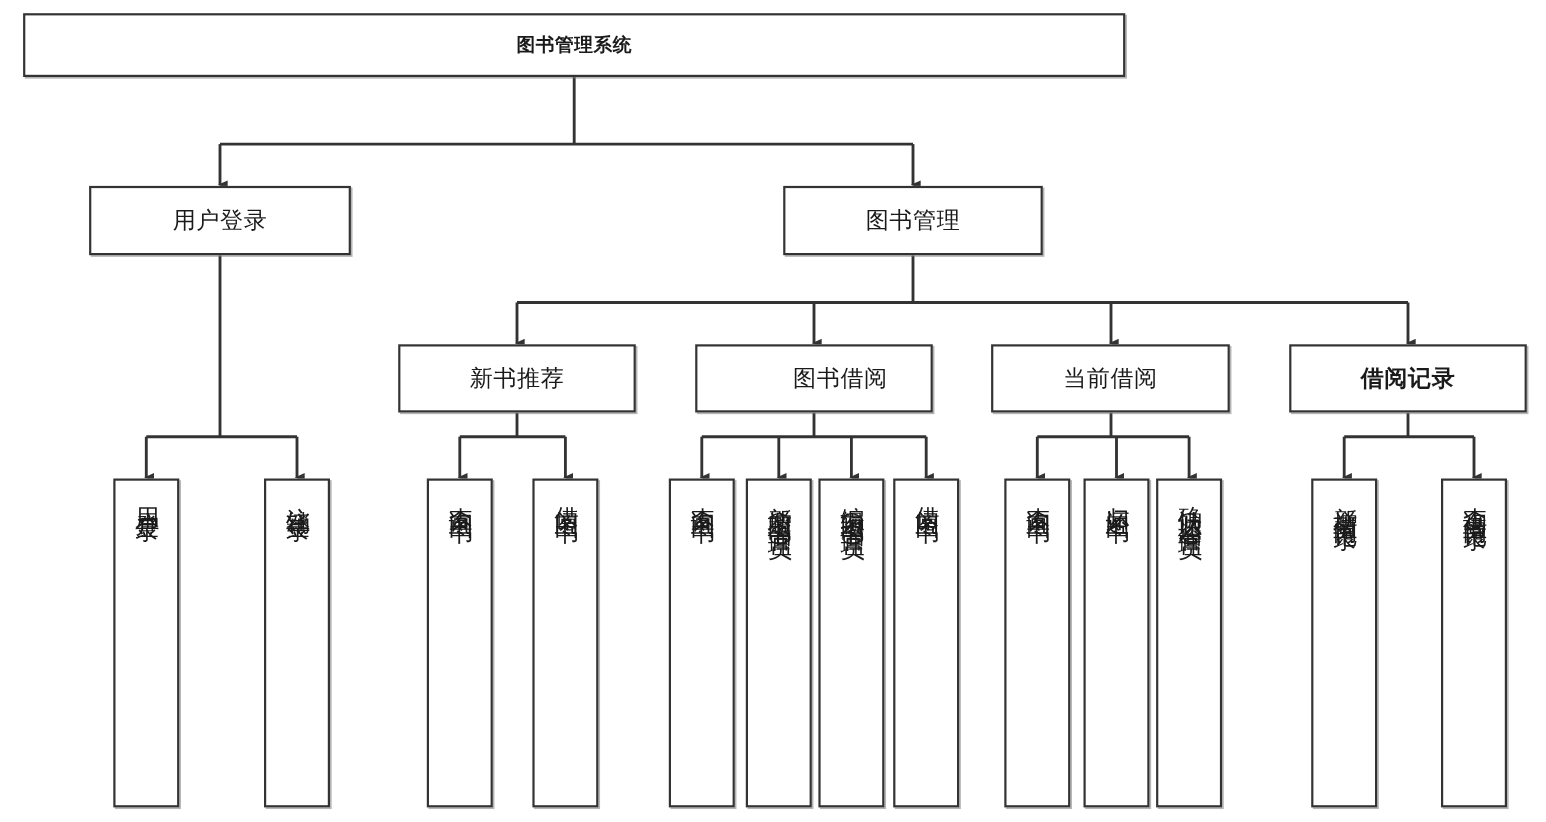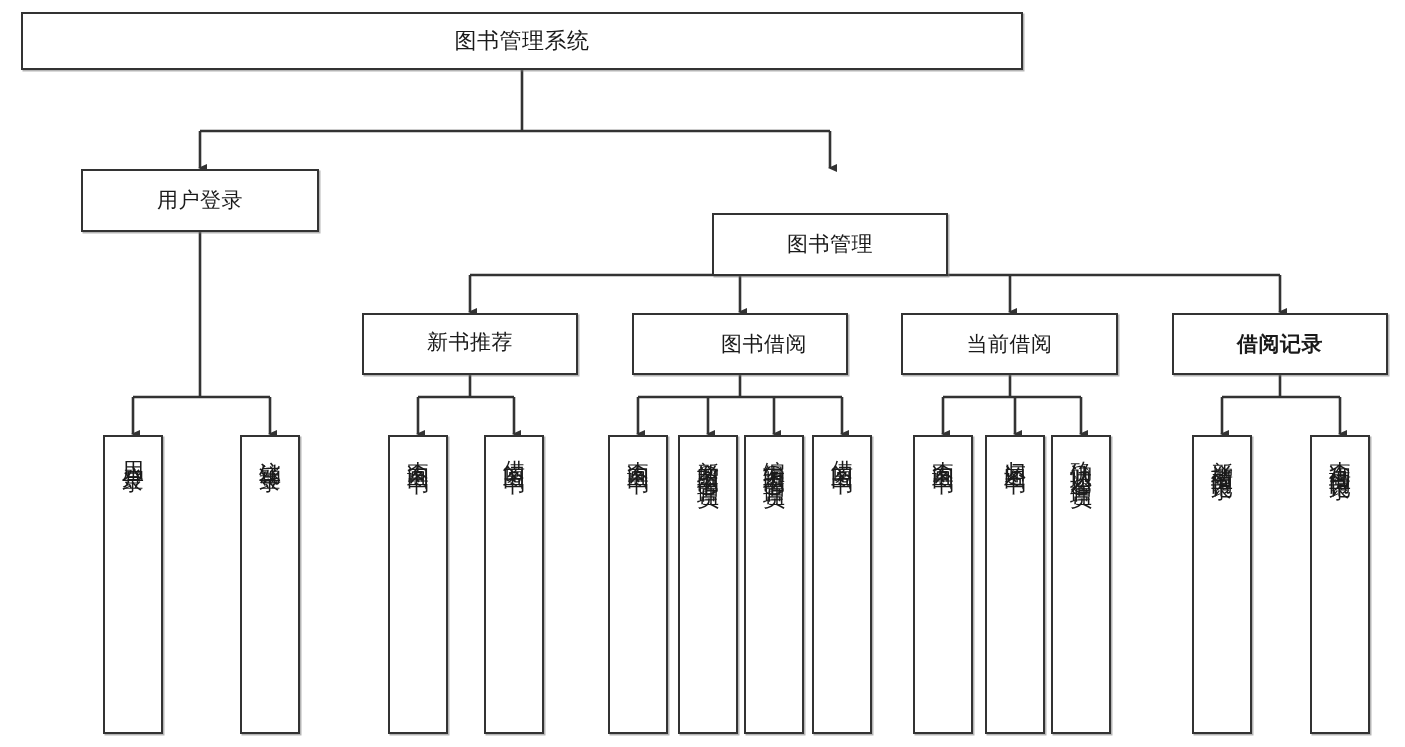--- a/index.html
+++ b/index.html
@@ -44,21 +44,22 @@
     line-height: 1.18;
     white-space: nowrap;
     color: #1a1a1a;
   }
   
   .node.horiz .label {
     font-size: 21px;
     letter-spacing: 0.5px;
   }
   .node.root .label {
-    font-size: 22px;
+    font-size: 17px;
+    font-weight: bold;
   }
   
   .node.vert {
     align-items: flex-start;
     justify-content: center;
     padding-top: 6px;
   }
   .node.vert .label {
     writing-mode: vertical-rl;
     text-orientation: upright;
@@ -125,24 +126,24 @@
       </g>
   </svg>
 
   <div id="node-layer">
       <div class="node horiz root" style="left: 21px; top: 12px; width: 1002px; height: 58px; border-color: rgb(51, 51, 51); background: rgb(255, 255, 255);">
         <span class="label">图书管理系统</span>
       </div>
       <div class="node horiz" style="left: 81px; top: 169px; width: 238px; height: 63px; border-color: rgb(51, 51, 51); background: rgb(255, 255, 255);">
         <span class="label">用户登录</span>
       </div>
-      <div class="node horiz" style="left: 712px; top: 169px; width: 236px; height: 63px; border-color: rgb(51, 51, 51); background: rgb(255, 255, 255); margin-top: 44px;">
+      <div class="node horiz" style="left: 712px; top: 169px; width: 236px; height: 63px; border-color: rgb(51, 51, 51); background: rgb(255, 255, 255);">
         <span class="label">图书管理</span>
       </div>
-      <div class="node horiz" style="left: 362px; top: 313px; width: 216px; height: 62px; border-color: rgb(51, 51, 51); background: rgb(255, 255, 255); font-family: Liberation Mono, monospace;">
+      <div class="node horiz" style="left: 362px; top: 313px; width: 216px; height: 62px; border-color: rgb(51, 51, 51); background: rgb(255, 255, 255);">
         <span class="label">新书推荐</span>
       </div>
       <div class="node horiz" style="left: 632px; top: 313px; width: 216px; height: 62px; border-color: rgb(51, 51, 51); background: rgb(255, 255, 255); padding-left: 48px;">
         <span class="label">图书借阅</span>
       </div>
       <div class="node horiz" style="left: 901px; top: 313px; width: 217px; height: 62px; border-color: rgb(51, 51, 51); background: rgb(255, 255, 255);">
         <span class="label">当前借阅</span>
       </div>
       <div class="node horiz" style="left: 1172px; top: 313px; width: 216px; height: 62px; border-color: rgb(51, 51, 51); background: rgb(255, 255, 255); font-weight: bold;">
         <span class="label">借阅记录</span>

